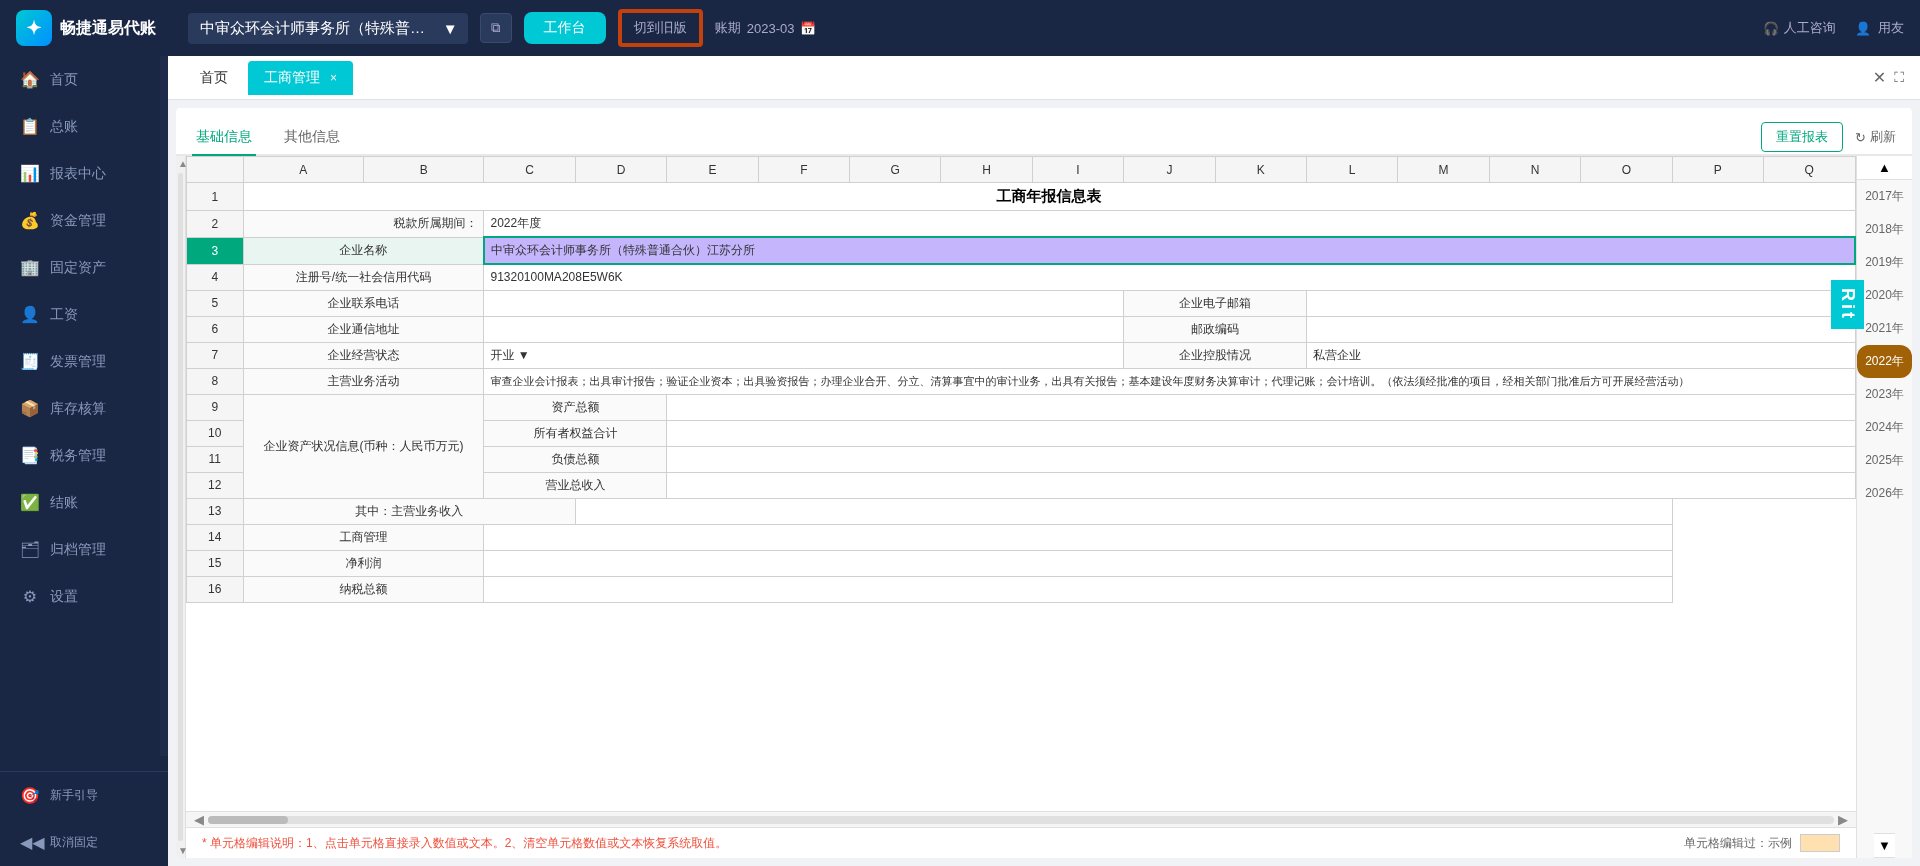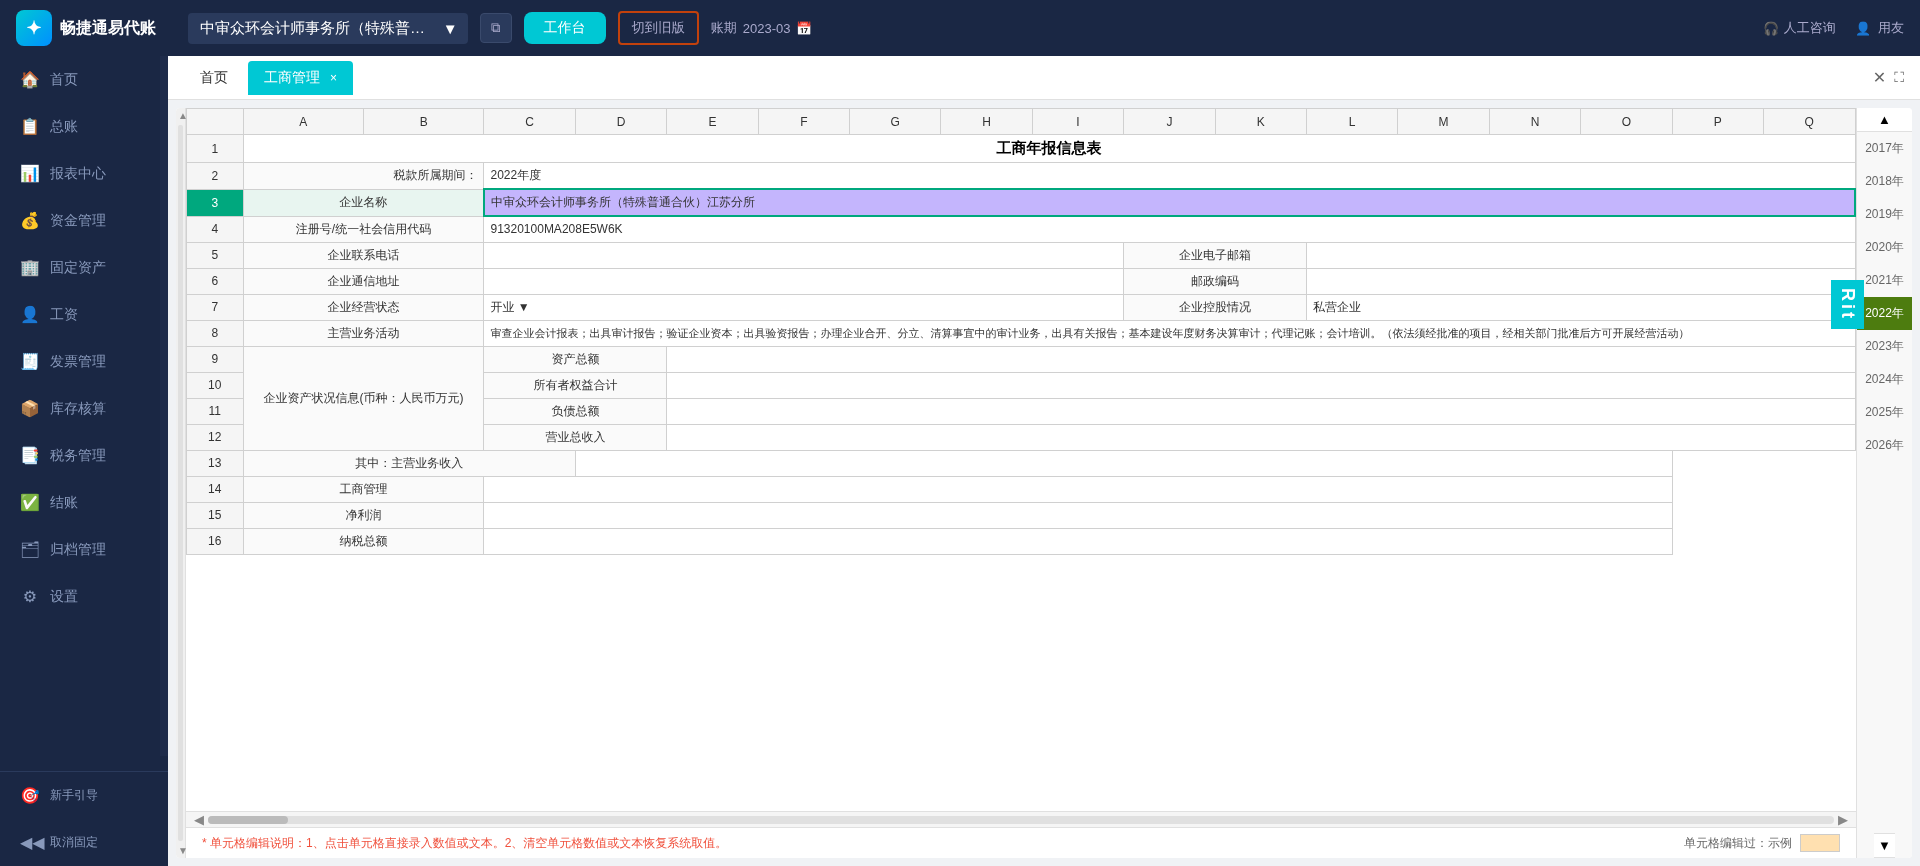--- a/index.html
+++ b/index.html
@@ -9,21 +9,21 @@
     .top-header {
       display: flex; align-items: center; height: 56px;
       background: #1a2744; padding: 0 16px; gap: 12px;
     }
     .logo-area { display: flex; align-items: center; gap: 8px; color: #fff; font-size: 16px; font-weight: bold; min-width: 160px; }
     .logo-icon { width: 36px; height: 36px; background: linear-gradient(135deg, #00c8d4, #0090ff); border-radius: 8px; display: flex; align-items: center; justify-content: center; color: white; font-size: 18px; }
     .company-selector { display: flex; align-items: center; background: #2a3a5c; border-radius: 4px; padding: 6px 12px; color: #fff; gap: 6px; cursor: pointer; max-width: 280px; }
     .company-selector span { font-size: 15px; white-space: nowrap; overflow: hidden; text-overflow: ellipsis; }
     .btn-copy { background: #2a3a5c; border: 1px solid #3a4a6c; color: #aac; padding: 6px 10px; border-radius: 4px; cursor: pointer; }
     .btn-workbench { background: #00c8d4; color: #fff; padding: 7px 20px; border-radius: 8px; font-size: 14px; cursor: pointer; border: none; }
-    .btn-old { background: transparent; border: 2px solid #c2410c; color: #aac; padding: 6px 12px; border-radius: 4px; cursor: pointer; }
+    .btn-old { background: transparent; border: 4px solid #c2410c; color: #aac; padding: 6px 12px; border-radius: 4px; cursor: pointer; }
     .period-area { display: flex; align-items: center; gap: 6px; color: #aac; }
     .header-right { margin-left: auto; display: flex; align-items: center; gap: 20px; color: #aac; }
     .header-right .btn-consult { display: flex; align-items: center; gap: 4px; cursor: pointer; }
     .header-right .user-area { display: flex; align-items: center; gap: 6px; cursor: pointer; }
 
     
     .main-layout { display: flex; height: calc(866px - 56px); }
 
     
     .sidebar { width: 168px; background: #1a2744; display: flex; flex-direction: column; color: #8899bb; overflow: hidden; }
@@ -56,21 +56,21 @@
     .btn-reset { border: 1px solid #00a87e; color: #00a87e; background: #fff; padding: 5px 14px; border-radius: 4px; cursor: pointer; font-size: 13px; }
     .btn-refresh { color: #666; background: transparent; border: none; cursor: pointer; font-size: 13px; display: flex; align-items: center; gap: 4px; }
 
     
     .spreadsheet-container { display: flex; flex: 1; overflow: hidden; }
 
     
     .year-panel { width: 56px; background: #f8f8f8; border-left: 1px solid #e0e0e0; display: flex; flex-direction: column; align-items: center; overflow: hidden; }
     .year-panel-nav { width: 100%; text-align: center; padding: 4px; background: #fff; border-bottom: 1px solid #e0e0e0; cursor: pointer; }
     .year-item { width: 100%; text-align: center; padding: 8px 4px; font-size: 12px; cursor: pointer; color: #666; }
-    .year-item.active { background: #4d7c0f; color: #fff; }
+    .year-item.active { background: #a16207; color: #fff; border-radius: 12px; }
     .year-panel-bottom { margin-top: auto; }
 
     
     .spreadsheet-wrap { flex: 1; display: flex; flex-direction: column; overflow: hidden; position: relative; }
     .spreadsheet-inner { flex: 1; overflow: auto; position: relative; }
     .sheet-table { border-collapse: collapse; min-width: 100%; font-size: 12px; }
     .sheet-table td, .sheet-table th {
       border: 1px solid #d0d0d0; padding: 4px 6px; white-space: nowrap; vertical-align: middle;
     }
     .col-header { background: #f5f5f5; text-align: center; font-weight: normal; color: #333; min-width: 50px; height: 26px; position: sticky; top: 0; z-index: 2; }
@@ -201,20 +201,31 @@
         <span class="tab-close">×</span>
       </div>
       <div class="tab-bar-right">
         <span class="tab-close-all">✕</span>
         <span class="tab-expand">⛶</span>
       </div>
     </div>
 
     <div class="page-content">
 
+      <div class="sub-tabs">
+        <div class="sub-tab active">基础信息</div>
+        <div class="sub-tab">其他信息</div>
+        <div class="sub-tab-actions">
+          <button class="btn-reset">重置报表</button>
+          <button class="btn-refresh">
+            <span>↻</span>
+            <span>刷新</span>
+          </button>
+        </div>
+      </div>
 
       <div class="spreadsheet-container">
 
         <div class="left-scroll-strip">
           <div class="scroll-arrow">▲</div>
           <div class="scroll-thumb-strip"></div>
           <div class="scroll-arrow">▼</div>
         </div>
 
         <div class="spreadsheet-wrap">

